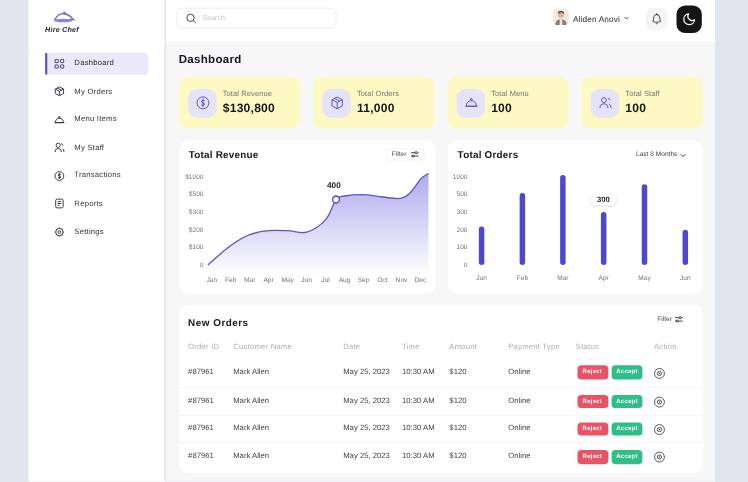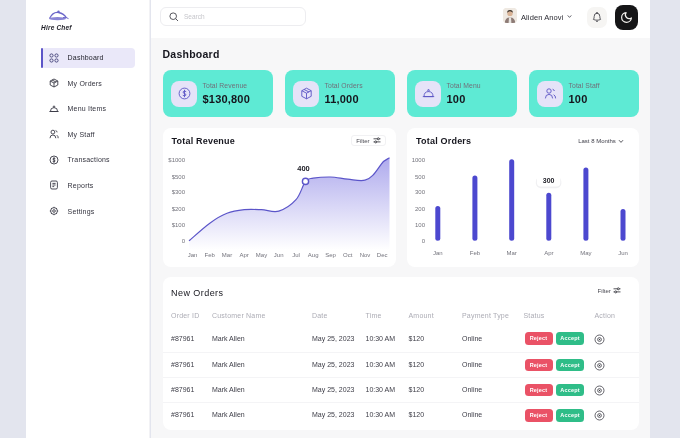--- a/index.html
+++ b/index.html
@@ -23,34 +23,34 @@
 .search{position:absolute;left:9px;top:7px;width:146px;height:19px;border:1px solid #ededf0;border-radius:6px;display:flex;align-items:center}
 .search .stx{font-size:6.5px;color:#c5c5ca;margin-left:5px}
 .avatar{position:absolute;left:352px;top:8px;width:14px;height:15px;border-radius:4px;overflow:hidden;background:#e8e2da}
 .uname{position:absolute;left:370px;top:12.5px;font-size:7.5px;color:#2a2a32;letter-spacing:.1px}
 .chev{position:absolute;left:416px;top:14px;width:5px;height:5px}
 .bellbtn{position:absolute;left:436px;top:7px;width:20px;height:21px;background:#f6f5f3;border-radius:7px;display:flex;align-items:center;justify-content:center}
 .moonbtn{position:absolute;left:464px;top:5px;width:23px;height:25px;background:#151517;border-radius:8px;display:flex;align-items:center;justify-content:center}
 
 h1{position:absolute;left:11.5px;top:9.5px;font-size:10.5px;color:#16161e;letter-spacing:.25px}
 .statrow{position:absolute;left:11.5px;top:32px}
-.scard{position:absolute;top:0;width:110px;height:47px;background:#5eead4;border-radius:8px}
+.scard{position:absolute;top:0;width:110px;height:47px;background:#fef9c3;border-radius:8px}
 .stile{position:absolute;left:8.5px;top:10.5px;width:26px;height:26px;background:#e5e3f8;border-radius:8px;display:flex;align-items:center;justify-content:center}
 .slab{position:absolute;left:40px;top:12px;font-size:6.8px;color:#70707a;letter-spacing:.1px}
 .sval{position:absolute;left:40px;top:23px;font-size:11px;font-weight:bold;color:#15151d;letter-spacing:.2px}
 .chartcard{position:absolute;background:#fff;border-radius:8px}
 #rev{left:11.5px;top:90px;width:233px;height:139px}
 #ord{left:256px;top:90px;width:232px;height:139px}
 .ctitle{position:absolute;left:9px;top:8px;font-size:9px;color:#16161e;letter-spacing:.2px;font-weight:bold}
 .filterbtn{position:absolute;right:10px;top:7px;height:11px;border:1px solid #f1f1f3;border-radius:3px;display:flex;align-items:center;padding:0 4px;background:#fff}
 .filterbtn span{font-size:6px;color:#4a4a52;margin-right:3px}
 .last8{position:absolute;right:15.5px;top:10px;font-size:6px;color:#3e3e48;display:flex;align-items:center}
 
 .tcard{position:absolute;left:11.5px;top:239px;width:476px;height:153px;background:#fff;border-radius:8px}
-.ttitle{position:absolute;left:8.5px;top:10.5px;font-size:9px;color:#16161e;font-weight:normal;letter-spacing:.45px}
+.ttitle{position:absolute;left:8.5px;top:10.5px;font-size:9px;color:#16161e;font-weight:bold;letter-spacing:.45px}
 .tfilter{position:absolute;right:18px;top:10px;font-size:6px;color:#4a4a52;display:flex;align-items:center}
 .thead span,.trow span{position:absolute;white-space:nowrap}
 .thead{position:absolute;left:0;top:35px;width:100%;height:11px;font-size:7px;color:#acacb5;letter-spacing:.2px}
 .trow{position:absolute;left:0;width:100%;height:25.3px;font-size:7px;color:#3d3d47;border-top:1px solid #f4f4f6}.trow.first{border-top:none}
 .trow span{top:8px}
 .c1{left:8.5px}.c2{left:49.5px}.c3{left:149.5px}.c4{left:203px}.c5{left:246px}.c6{left:299.5px}.c7{left:361px}.c8{left:432px}
 .pill{position:absolute;top:5.8px;width:28px;height:12.4px;border-radius:3.5px;color:#fff;font-size:5.5px;font-weight:bold;display:flex;align-items:center;justify-content:center;letter-spacing:.2px}
 .rej{left:362px;background:#ea5266}
 .acc{left:393.5px;background:#2fbd88}
 .eye{left:431px;top:7px}

